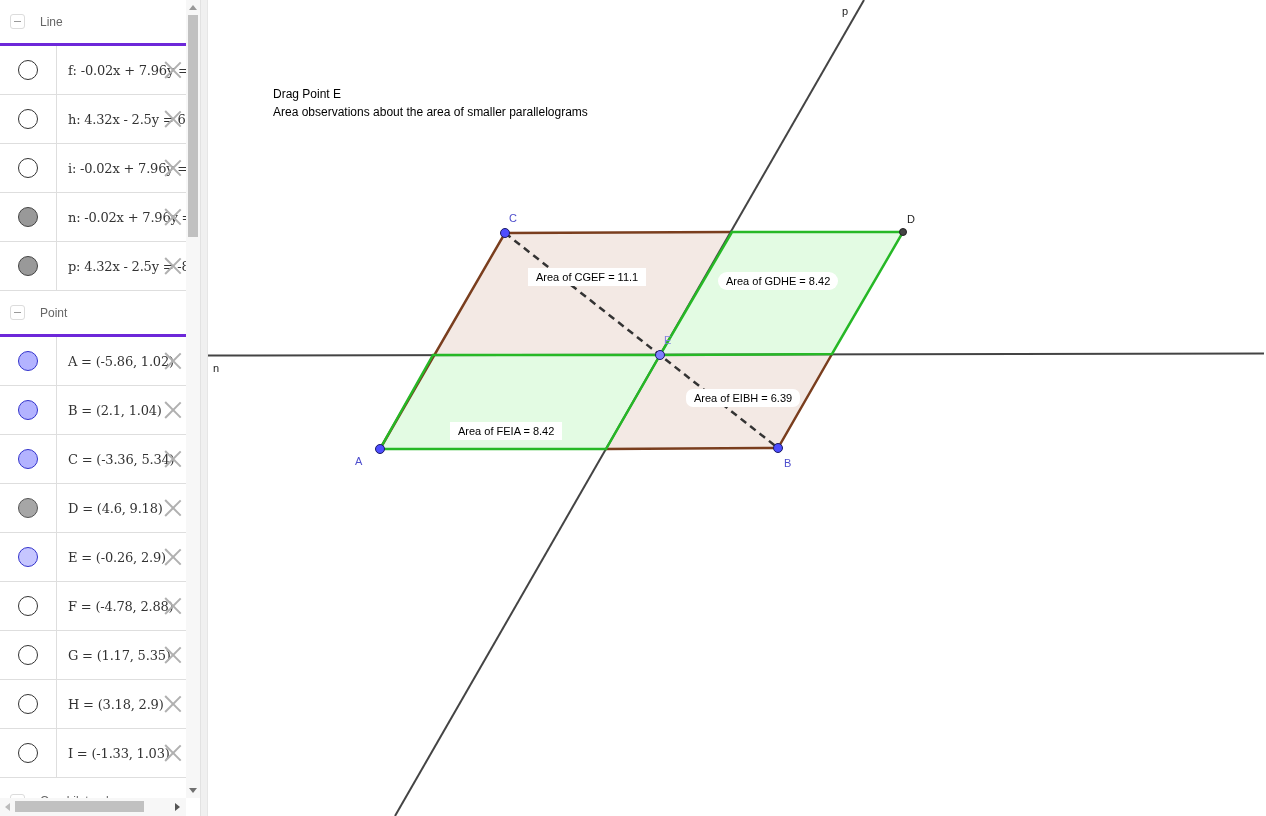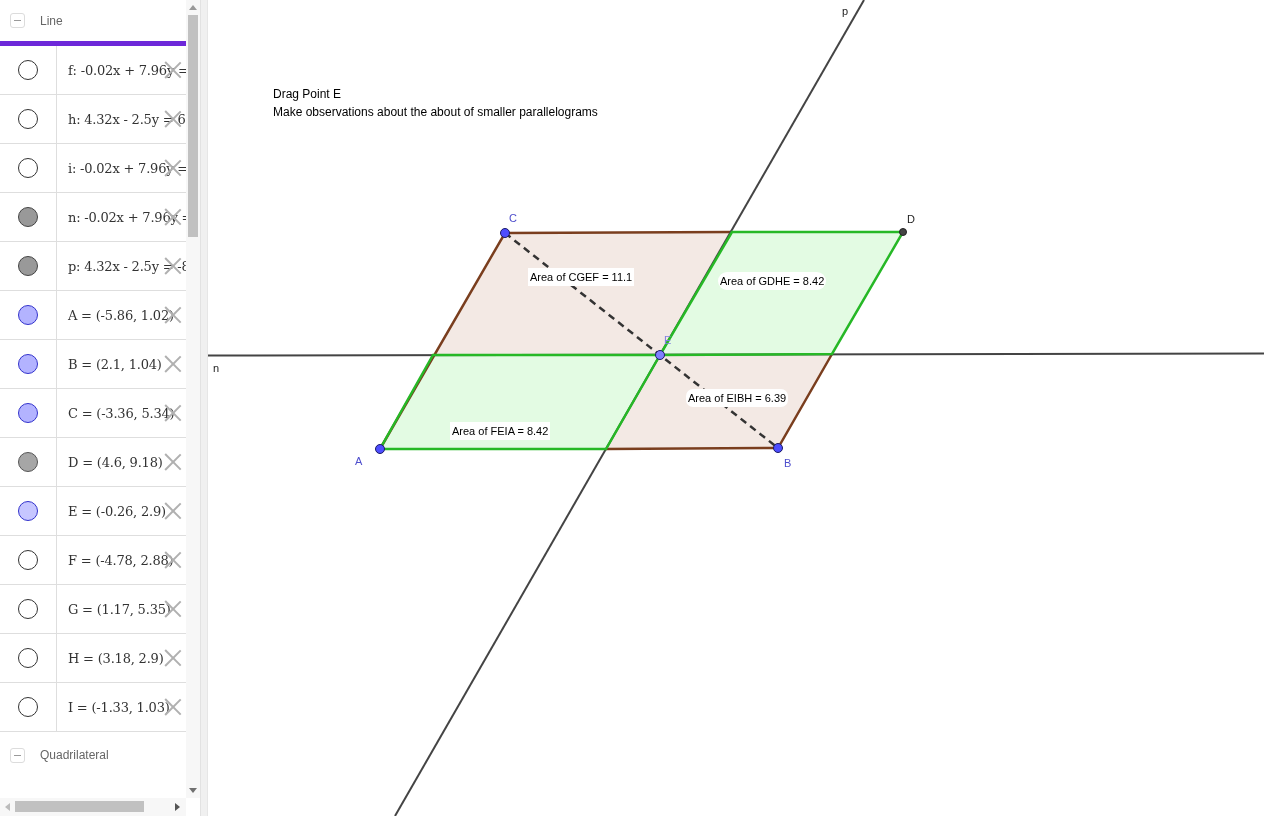--- a/index.html
+++ b/index.html
@@ -5,21 +5,21 @@
   * { box-sizing: border-box; margin: 0; padding: 0; }
   html, body { width: 1266px; height: 816px; overflow: hidden; background: #ffffff; }
   body { position: relative; font-family: "Liberation Sans", sans-serif; }
 
   #algebra {
     position: absolute; left: 0; top: 0; width: 186px; height: 798px;
     background: #fff; overflow: hidden;
   }
   .group-header {
     height: 46px; display: flex; align-items: center; padding-left: 10px;
-    border-bottom: 5px solid #6d28d9; background: #fff;
+    border-bottom: 3px solid #6d28d9; background: #fff;
   }
   .collapse-btn {
     width: 15px; height: 15px; border: 1px solid #dcdcdc; border-radius: 3px;
     display: flex; align-items: center; justify-content: center; margin-right: 15px;
   }
   .collapse-btn::after { content: ""; width: 7px; height: 1px; background: #9a9a9a; display: block; }
   .group-label { font-size: 12px; color: #666; }
 
   .row {
     height: 49px; display: flex; border-bottom: 1px solid #dedede; background: #fff;
@@ -65,21 +65,21 @@
   #divider {
     position: absolute; left: 200px; top: 0; width: 8px; height: 816px;
     background: #f0f0f0; border-left: 1px solid #e2e2e2; border-right: 1px solid #e6e6e6;
   }
 
   #graphics { position: absolute; left: 208px; top: 0; width: 1058px; height: 816px; }
   #graphics svg { position: absolute; left: 0; top: 0; }
 
   .instr { position: absolute; font-size: 12px; color: #000; white-space: nowrap; }
   .area-label {
-    position: absolute; background: #fff; font-size: 11px; color: #000; padding: 3px 2px; white-space: nowrap; text-align: right;
+    position: absolute; background: #fff; font-size: 11px; color: #000; padding: 3px 8px; white-space: nowrap; text-align: right;
   }
   .pt-label { position: absolute; font-size: 11px; white-space: nowrap; }
 </style>
 </head>
 <body>
 
 <div id="algebra">
 
   <div class="group-header">
     <span class="collapse-btn"></span>
@@ -124,20 +124,24 @@
   <div class="row">
     <div class="marble-cell">
         <span class="marble" style="background:#999;border-color:#444"></span>
       </div>
     <div class="row-content">
         <span class="row-text">p: 4.32x - 2.5y = -8</span>
         <span class="delete-x"></span>
       </div>
   </div>
 
+  <div class="group-header">
+    <span class="collapse-btn"></span>
+    <span class="group-label">Point</span>
+  </div>
   <div class="row">
     <div class="marble-cell">
         <span class="marble" style="background:#b3b3ff;border-color:#3333cc"></span>
       </div>
     <div class="row-content">
         <span class="row-text">A = (-5.86, 1.02)</span>
         <span class="delete-x"></span>
       </div>
   </div>
   <div class="row">
@@ -254,21 +258,21 @@
     <line x1="505" y1="233" x2="778" y2="448" stroke="#333" stroke-width="2.5" stroke-dasharray="7,5"></line>
 
     <circle cx="380" cy="449" r="4.5" fill="#4d4dff" stroke="#1a1a66" stroke-width="1"></circle>
     <circle cx="778" cy="448" r="4.5" fill="#4d4dff" stroke="#1a1a66" stroke-width="1"></circle>
     <circle cx="505" cy="233" r="4.5" fill="#4d4dff" stroke="#1a1a66" stroke-width="1"></circle>
     <circle cx="903" cy="232" r="3.5" fill="#444" stroke="#222" stroke-width="1"></circle>
     <circle cx="660" cy="355" r="4.5" fill="#7f7fff" stroke="#1a1a66" stroke-width="1"></circle>
   </svg>
 
   <div class="instr" style="left:65px; top:87px;">Drag Point E</div>
-  <div class="instr" style="left:65px; top:105px;">Make observations about the about of smaller parallelograms</div>
+  <div class="instr" style="left:65px; top:105px;">Area observations about the area of smaller parallelograms</div>
 
   <div class="area-label" style="left:320px; top:268px;">Area of  CGEF = 11.1</div>
   <div class="area-label" style="left:510px; top:272px;border-radius:9px;">Area of  GDHE = 8.42</div>
   <div class="area-label" style="left:478px; top:389px;border-radius:7px;">Area of  EIBH = 6.39</div>
   <div class="area-label" style="left:242px; top:422px;">Area of  FEIA = 8.42</div>
 
   <div class="pt-label" style="left:147px; top:455px; color:#4d4dcc;">A</div>
   <div class="pt-label" style="left:576px; top:457px; color:#4d4dcc;">B</div>
   <div class="pt-label" style="left:301px; top:212px; color:#4d4dcc;">C</div>
   <div class="pt-label" style="left:699px; top:213px; color:#222;">D</div>

